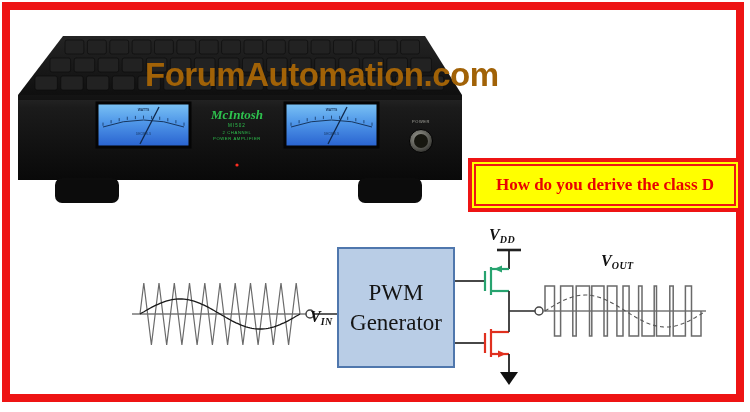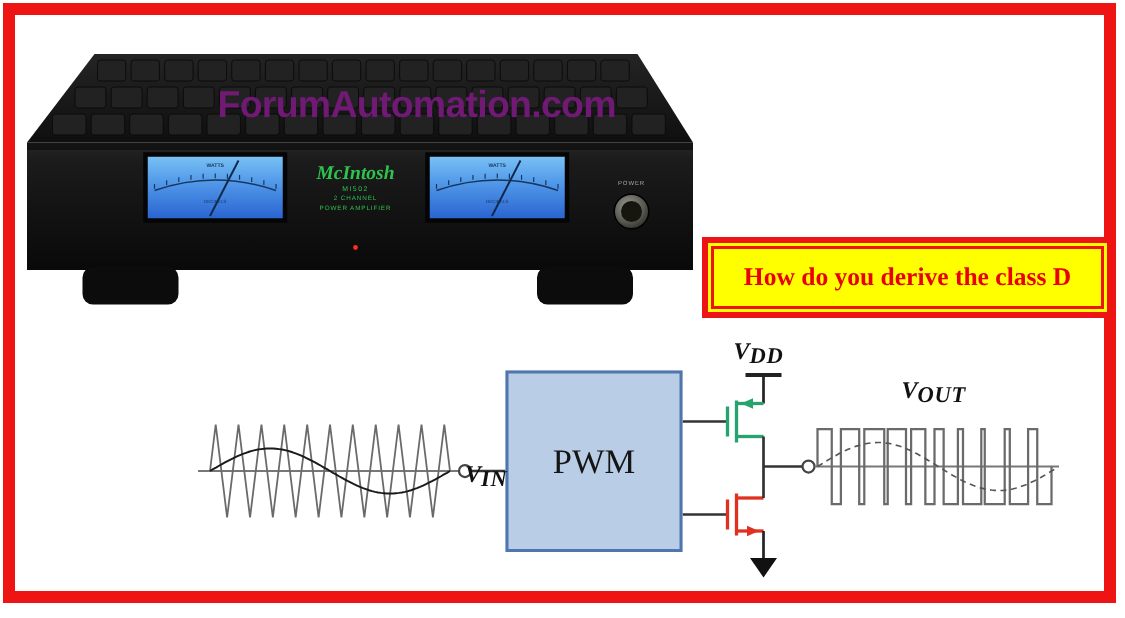--- a/index.html
+++ b/index.html
@@ -3,39 +3,39 @@
 <meta charset="utf-8">
 <style>
   html,body{margin:0;padding:0;background:#ffffff;}
   .stage{position:relative;width:750px;height:412px;background:#ffffff;overflow:hidden;
          font-family:"Liberation Sans",sans-serif;}
   .frame{position:absolute;left:2px;top:2px;right:6px;bottom:10px;border:8px solid #ee1414;
          background:#ffffff;}
   
   .amp-svg{position:absolute;left:15px;top:30px;width:452px;height:178px;}
   
-  .watermark{position:absolute;left:145px;top:56px;font-size:25px;font-weight:600;
-             color:#701a75;letter-spacing:-0.5px;white-space:nowrap;}
+  .watermark{position:absolute;left:145px;top:56px;font-size:33px;font-weight:600;
+             color:#a16207;letter-spacing:-0.5px;white-space:nowrap;}
   
   .qbox{position:absolute;left:468px;top:158px;width:274px;height:54px;box-sizing:border-box;
         background:#ffff00;border:4px solid #ee1414;}
   .qinner{position:absolute;inset:2px;border:2px solid #ee1414;display:flex;flex-direction:column;
           align-items:center;justify-content:center;line-height:1.22;}
   .qline{font-family:"Liberation Serif",serif;font-weight:bold;font-size:17px;color:#e80202;
          white-space:nowrap;}
   
   .circuit-svg{position:absolute;left:0;top:0;width:750px;height:412px;pointer-events:none;}
   .pwm-box{position:absolute;left:337px;top:247px;width:118px;height:121px;box-sizing:border-box;
            background:#b9cde6;border:2px solid #4f77ad;display:flex;flex-direction:column;
            align-items:center;justify-content:center;line-height:1.3;}
   .pwm-line{font-family:"Liberation Serif",serif;font-size:23px;color:#151515;}
   .vlabel{position:absolute;font-family:"Liberation Serif",serif;font-style:italic;font-weight:bold;
           color:#111;white-space:nowrap;}
   .vlabel .vmain{font-size:16px;}
-  .vlabel .vsub{font-size:15px;vertical-align:-3px;letter-spacing:0.5px;}
+  .vlabel .vsub{font-size:10px;vertical-align:-3px;letter-spacing:0.5px;}
   .vin{left:310px;top:308px;}
   .vdd{left:489px;top:226px;}
   .vout{left:601px;top:252px;}
 </style>
 </head>
 <body>
 
 <div class="stage">
   <div class="frame"></div>
 
@@ -224,18 +224,19 @@
     <g id="waves">
         <path d="M140 314 L143.8 283 L151.4 345 L159.0 283 L166.7 345 L174.3 283 L181.9 345 L189.5 283 L197.1 345 L204.8 283 L212.4 345 L220.0 283 L227.6 345 L235.2 283 L242.9 345 L250.5 283 L258.1 345 L265.7 283 L273.3 345 L281.0 283 L288.6 345 L296.2 283 L300 314" stroke="#6a6a6a" stroke-width="1.2" fill="none"></path>
         <path d="M140.0 314.0L142.0 312.8L144.0 311.7L146.0 310.5L148.0 309.4L150.0 308.3L152.0 307.2L154.0 306.2L156.0 305.2L158.0 304.3L160.0 303.4L162.0 302.6L164.0 301.9L166.0 301.2L168.0 300.6L170.0 300.1L172.0 299.7L174.0 299.4L176.0 299.2L178.0 299.0L180.0 299.0L182.0 299.0L184.0 299.2L186.0 299.4L188.0 299.7L190.0 300.1L192.0 300.6L194.0 301.2L196.0 301.9L198.0 302.6L200.0 303.4L202.0 304.3L204.0 305.2L206.0 306.2L208.0 307.2L210.0 308.3L212.0 309.4L214.0 310.5L216.0 311.7L218.0 312.8L220.0 314.0L222.0 315.2L224.0 316.3L226.0 317.5L228.0 318.6L230.0 319.7L232.0 320.8L234.0 321.8L236.0 322.8L238.0 323.7L240.0 324.6L242.0 325.4L244.0 326.1L246.0 326.8L248.0 327.4L250.0 327.9L252.0 328.3L254.0 328.6L256.0 328.8L258.0 329.0L260.0 329.0L262.0 329.0L264.0 328.8L266.0 328.6L268.0 328.3L270.0 327.9L272.0 327.4L274.0 326.8L276.0 326.1L278.0 325.4L280.0 324.6L282.0 323.7L284.0 322.8L286.0 321.8L288.0 320.8L290.0 319.7L292.0 318.6L294.0 317.5L296.0 316.3L298.0 315.2L300.0 314.0" stroke="#1a1a1a" stroke-width="1.3" fill="none"></path>
         <path d="M545 311 V286 H554.5 V336 H560.6 V286 H572.8 V336 H576.2 V286 H589.5 V336 H591.8 V286 H604.0 V336 H607.4 V286 H616.9 V336 H623.0 V286 H629.1 V336 H638.6 V286 H642.0 V336 H654.2 V286 H656.5 V336 H669.8 V286 H673.2 V336 H685.4 V286 H691.5 V336 H701.0 V311" stroke="#6a6a6a" stroke-width="1.5" fill="none"></path>
         <path d="M545.0 311.0L547.0 309.8L549.0 308.5L551.0 307.3L553.0 306.1L555.0 304.9L557.0 303.8L559.0 302.7L561.0 301.6L563.0 300.7L565.0 299.7L567.0 298.9L569.0 298.1L571.0 297.4L573.0 296.8L575.0 296.3L577.0 295.8L579.0 295.5L581.0 295.2L583.0 295.1L585.0 295.0L587.0 295.0L589.0 295.2L591.0 295.4L593.0 295.7L595.0 296.1L597.0 296.7L599.0 297.2L601.0 297.9L603.0 298.7L605.0 299.5L607.0 300.4L609.0 301.4L611.0 302.4L613.0 303.5L615.0 304.6L617.0 305.8L619.0 307.0L621.0 308.2L623.0 309.4L625.0 310.7L627.0 311.9L629.0 313.2L631.0 314.4L633.0 315.6L635.0 316.8L637.0 317.9L639.0 319.0L641.0 320.1L643.0 321.1L645.0 322.0L647.0 322.9L649.0 323.7L651.0 324.4L653.0 325.1L655.0 325.6L657.0 326.1L659.0 326.4L661.0 326.7L663.0 326.9L665.0 327.0L667.0 327.0L669.0 326.9L671.0 326.7L673.0 326.4L675.0 326.0L677.0 325.5L679.0 324.9L681.0 324.2L683.0 323.5L685.0 322.7L687.0 321.8L689.0 320.9L691.0 319.8L693.0 318.8L695.0 317.7L697.0 316.5L699.0 315.3L701.0 314.1L703.0 312.9L705.0 311.6" stroke="#555" stroke-width="1.1" fill="none" stroke-dasharray="4 3"></path>
       </g>
   </svg>
 
   <div class="pwm-box">
     <div class="pwm-line">PWM</div>
+    <div class="pwm-line">Generator</div>
   </div>
 
   <div class="vlabel vin"><span class="vmain">V</span><span class="vsub">IN</span></div>
   <div class="vlabel vdd"><span class="vmain">V</span><span class="vsub">DD</span></div>
   <div class="vlabel vout"><span class="vmain">V</span><span class="vsub">OUT</span></div>
 </div>
 
 </body></html>

